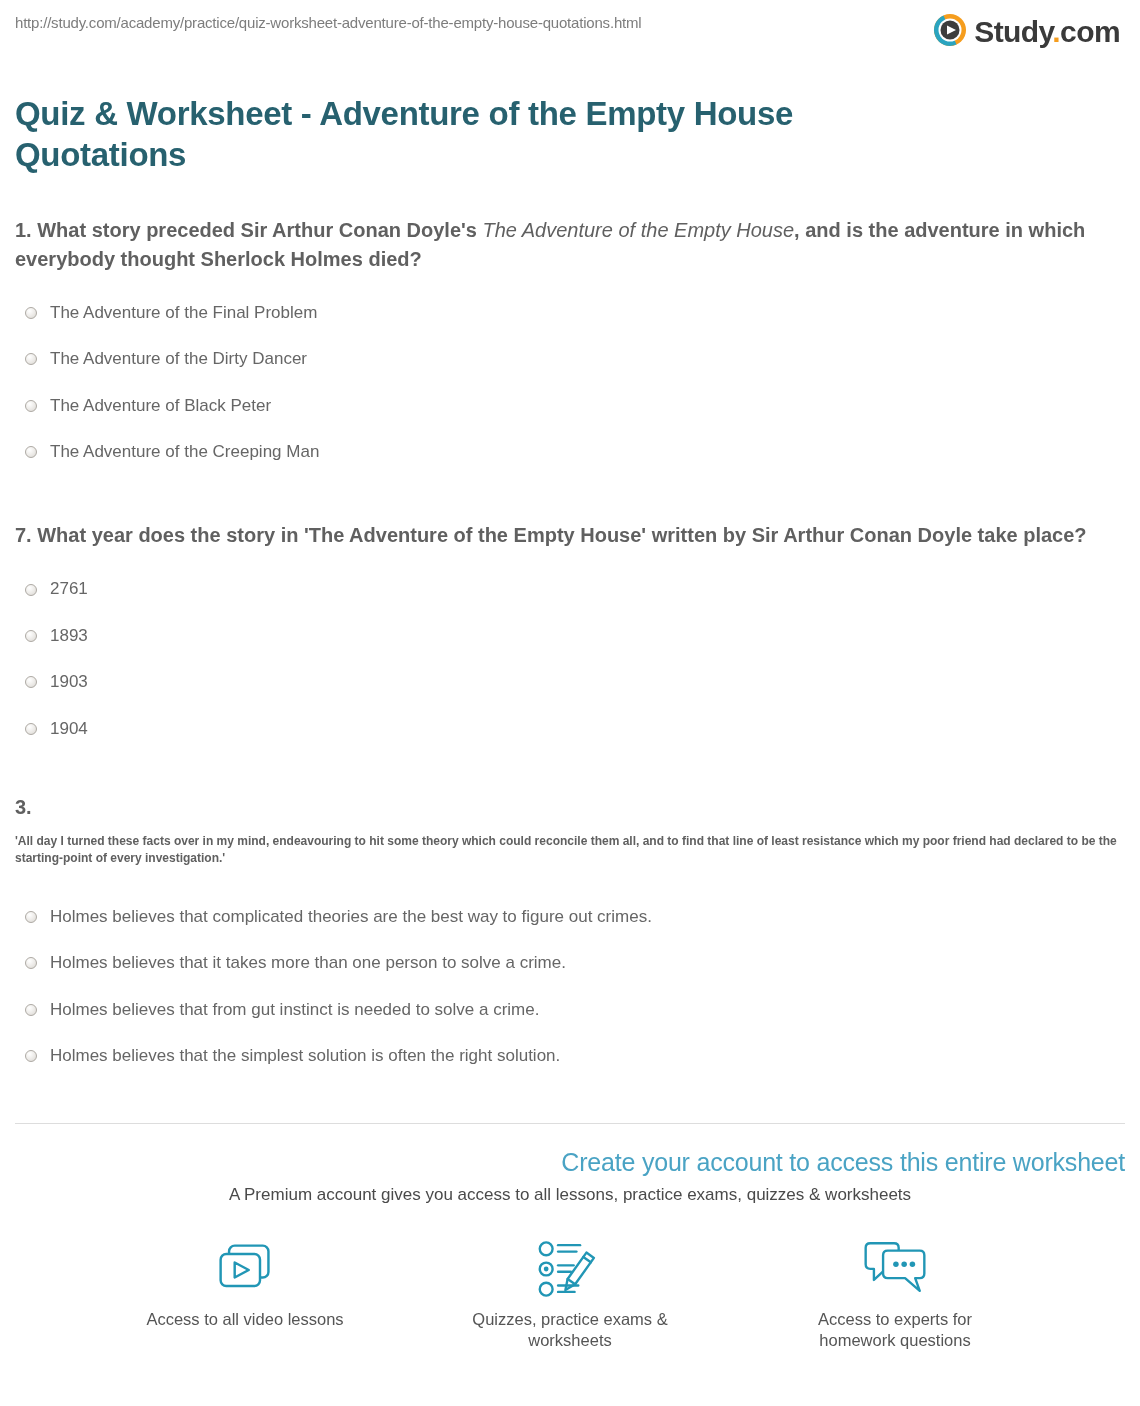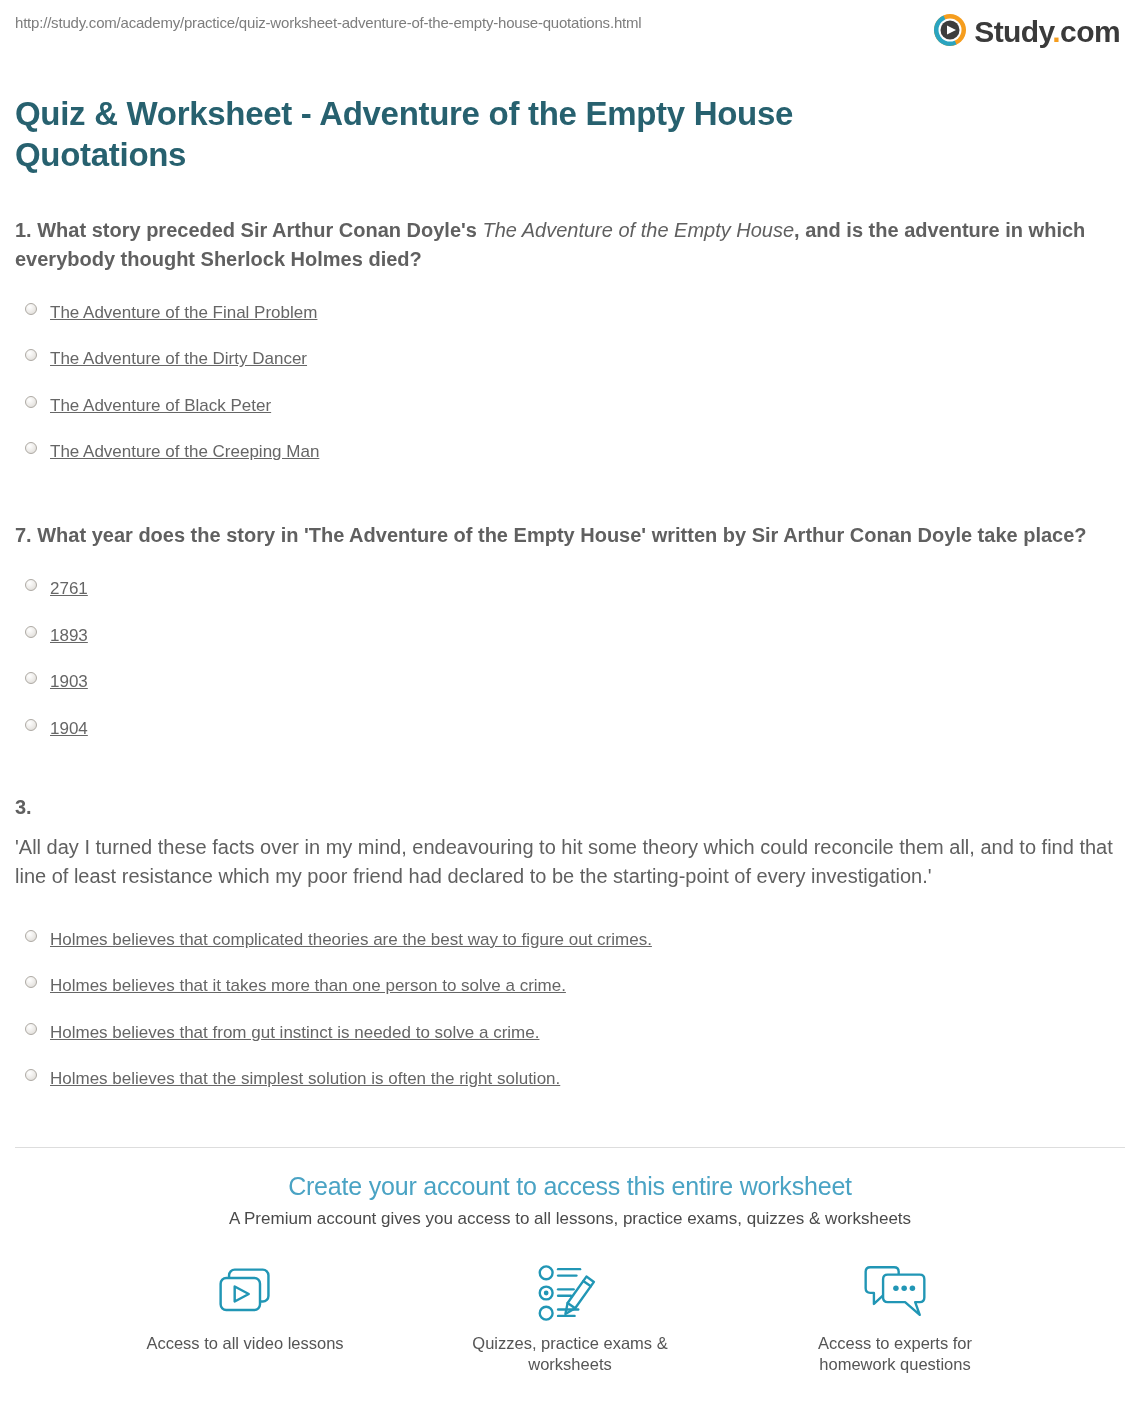--- a/index.html
+++ b/index.html
@@ -65,33 +65,33 @@
   }
   .q-heading em { font-style: italic; font-weight: 400; }
   .q-number-line {
     font-size: 20px;
     font-weight: 700;
     color: #606060;
     margin-bottom: 8px;
   }
   .q-quote {
     margin-top: 14px;
-    font-size: 20px;
+    font-size: 12px;
     line-height: 1.45;
-    font-weight: 400;
+    font-weight: 700;
     color: #606060;
     max-width: 1105px;
   }
   .options { margin-top: 16px; }
   .option {
     display: flex;
+    align-items: center;
     gap: 13px;
     padding: 13px 0 13px 10px;
     cursor: pointer;
-    text-decoration: underline;
   }
   .radio {
     width: 12px;
     height: 12px;
     border-radius: 50%;
     border: 1px solid #aeaaa4;
     background: radial-gradient(circle at 35% 30%, #ffffff 0%, #eceae7 55%, #d8d5d0 100%);
     flex: 0 0 auto;
   }
   .option-label {
@@ -108,20 +108,21 @@
     border-top: 1px solid #ddd;
     margin-top: 44px;
   }
   .cta { text-align: center; }
   .cta-title {
     margin-top: 24px;
     font-size: 25px;
     font-weight: 400;
     color: #4aa3c4;
     letter-spacing: -0.2px;
+    text-align: right;
   }
   .cta-subtitle {
     margin-top: 8px;
     font-size: 17px;
     color: #4a4a4a;
   }
   .features {
     margin-top: 30px;
     display: flex;
     justify-content: center;

